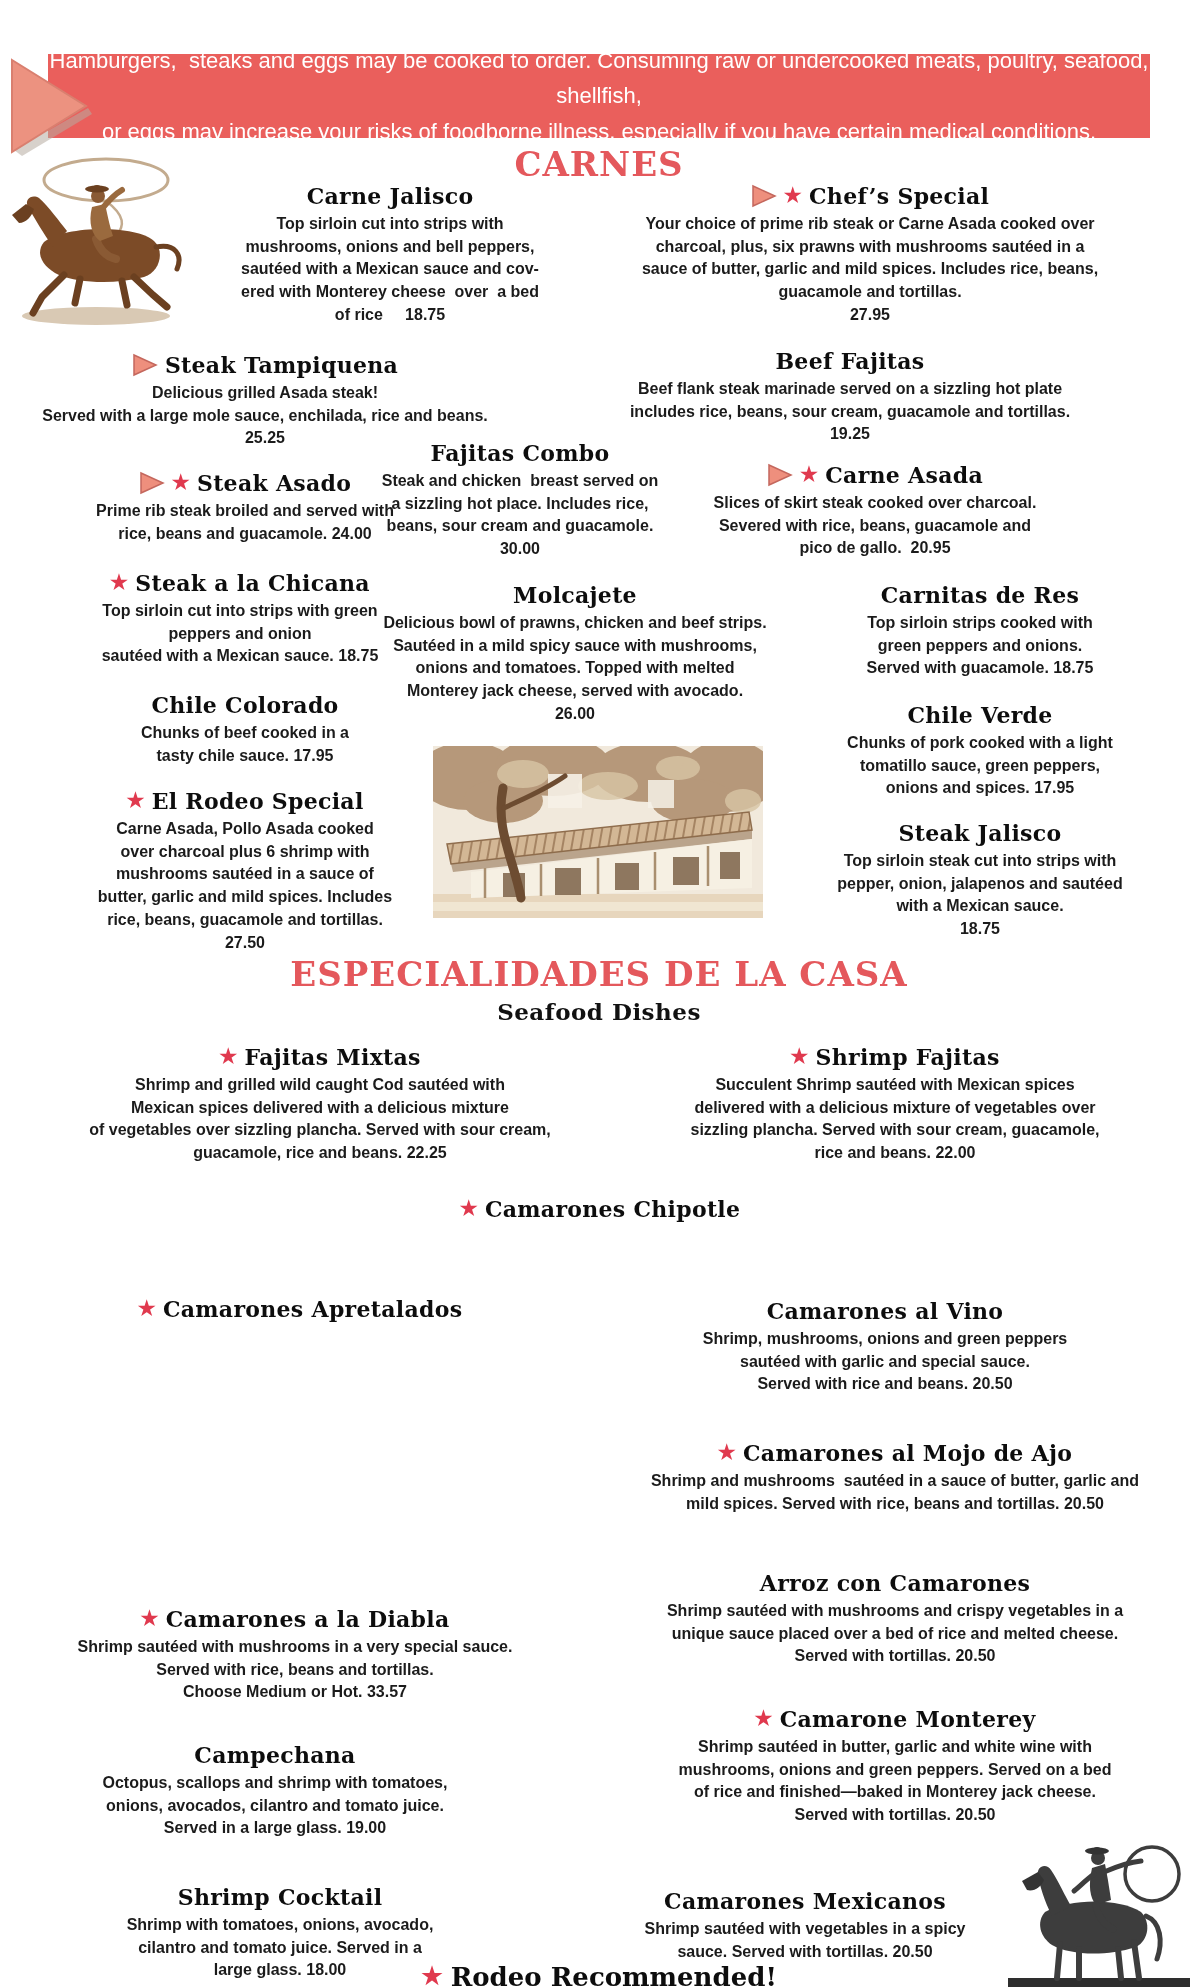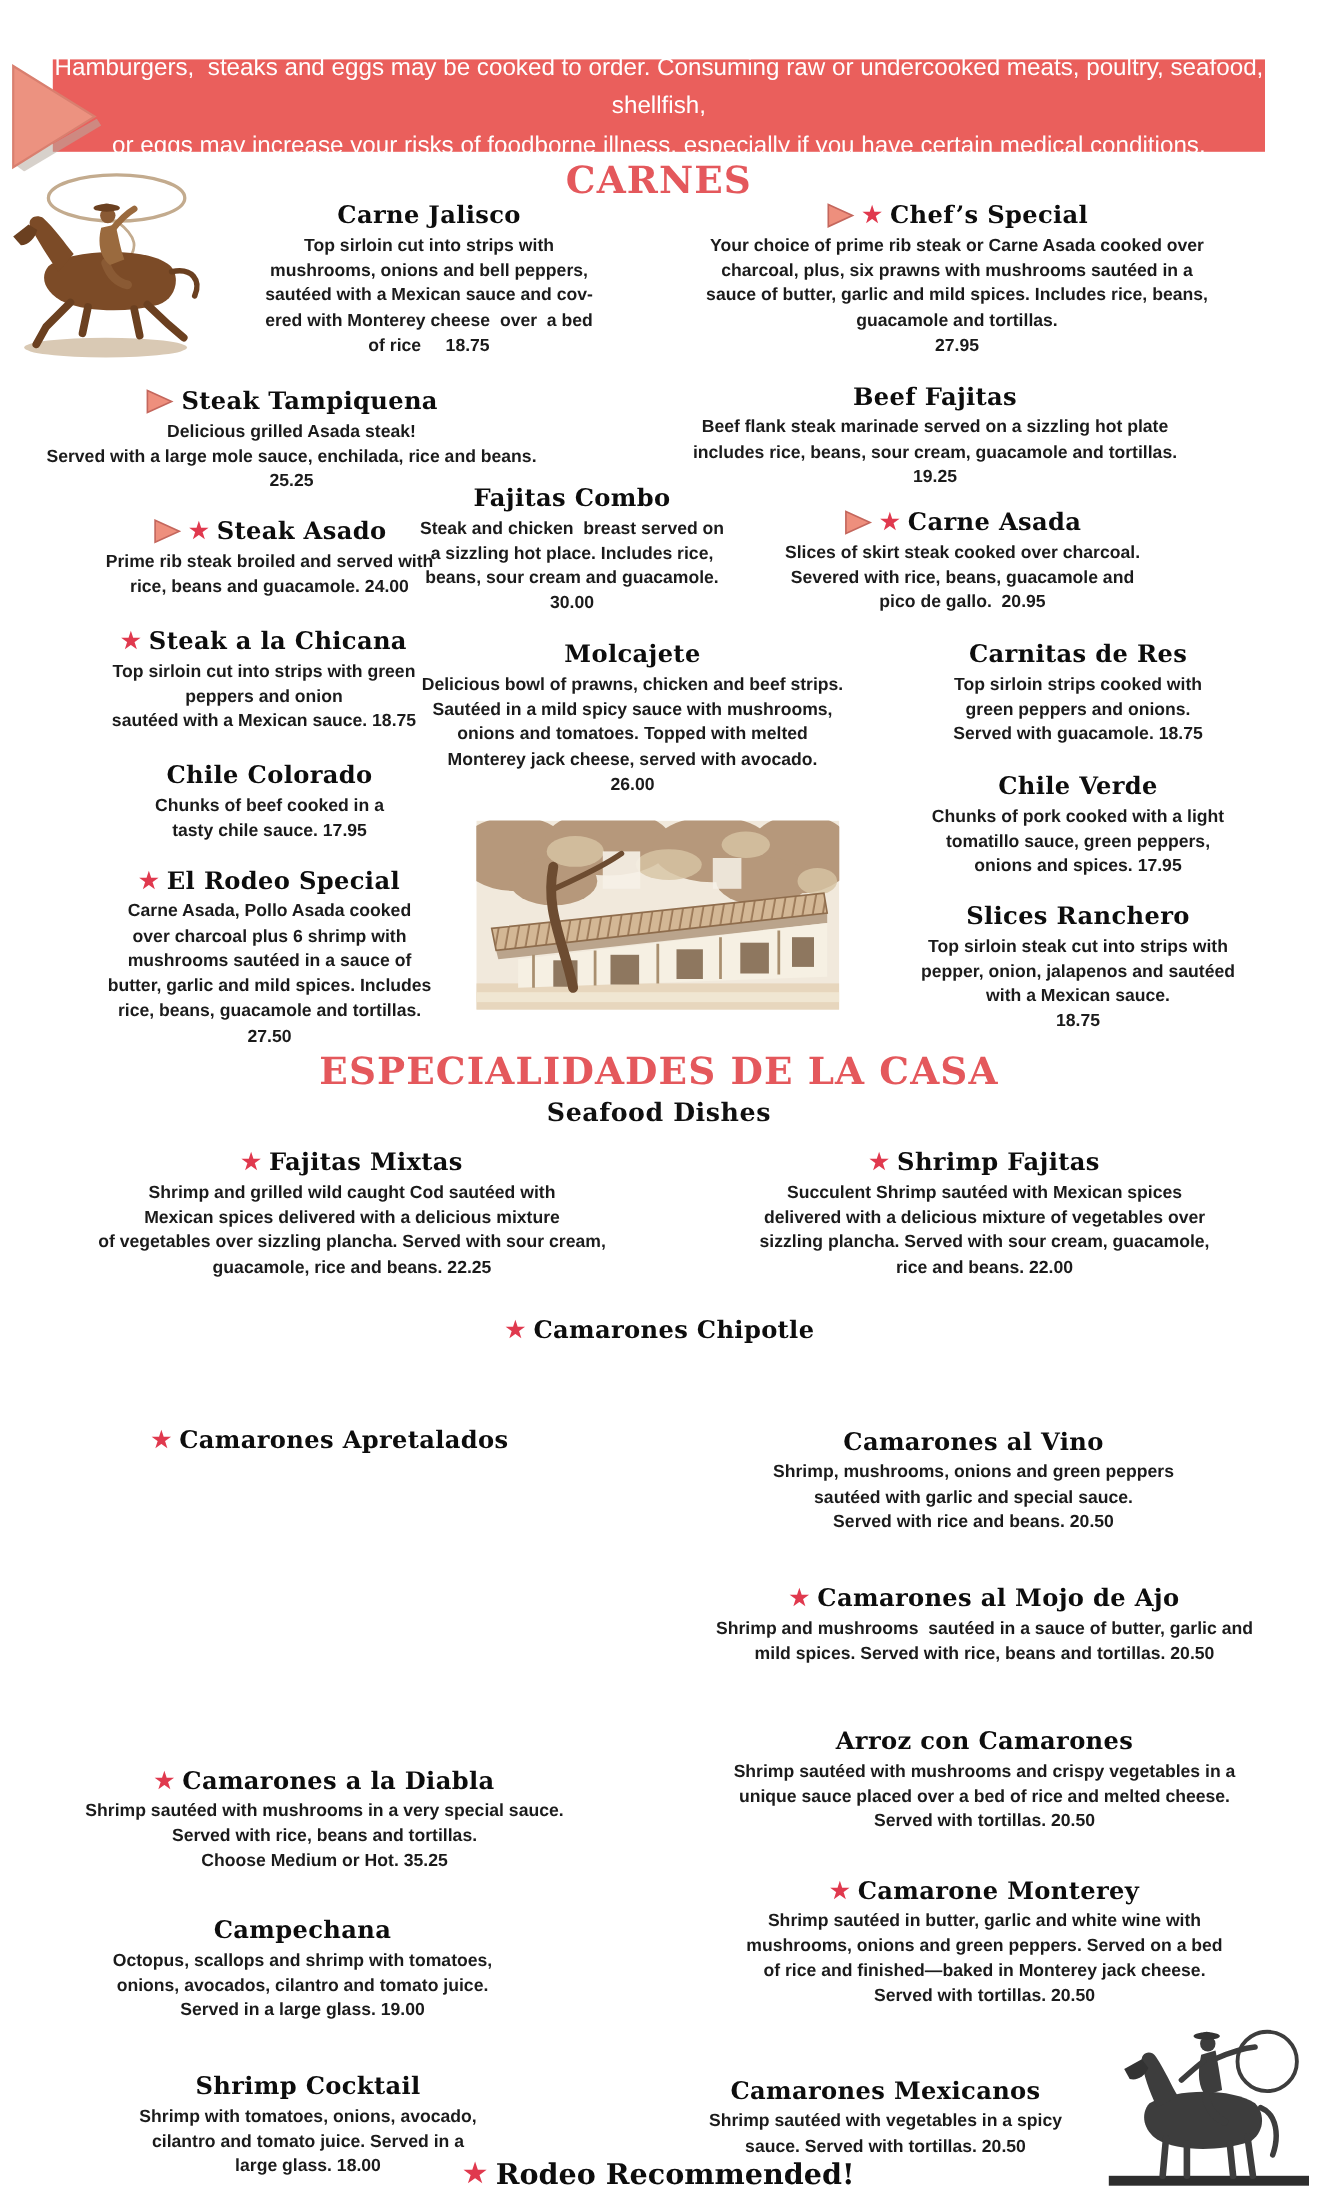--- a/index.html
+++ b/index.html
@@ -206,21 +206,21 @@
     <div class="item-desc">Carne Asada, Pollo Asada cooked
 over charcoal plus 6 shrimp with
 mushrooms sautéed in a sauce of
 butter, garlic and mild spices. Includes
 rice, beans, guacamole and tortillas.
 27.50</div>
   </div>
 
   <div class="item" style="left:760px;top:820px;width:440px;">
     <div class="item-title">
-      <span class="title-text">Slices Ranchero</span>
+      <span class="title-text">Steak Jalisco</span>
     </div>
     <div class="item-desc">Top sirloin steak cut into strips with
 pepper, onion, jalapenos and sautéed
 with a Mexican sauce.
 18.75</div>
   </div>
 
   <svg class="illo" style="left:433px;top:746px;" width="330" height="172" viewBox="0 0 330 172">
     <defs>
       <pattern id="tiles" width="9" height="9" patternUnits="userSpaceOnUse" patternTransform="rotate(10)">
@@ -326,21 +326,21 @@
 mild spices. Served with rice, beans and tortillas. 20.50</div>
   </div>
 
   <div class="item" style="left:30px;top:1606px;width:530px;">
     <div class="item-title">
       <span class="star">★</span>
       <span class="title-text">Camarones a la Diabla</span>
     </div>
     <div class="item-desc">Shrimp sautéed with mushrooms in a very special sauce.
 Served with rice, beans and tortillas.
-Choose Medium or Hot. 35.25</div>
+Choose Medium or Hot. 33.57</div>
   </div>
 
   <div class="item" style="left:600px;top:1570px;width:590px;">
     <div class="item-title">
       <span class="title-text">Arroz con Camarones</span>
     </div>
     <div class="item-desc">Shrimp sautéed with mushrooms and crispy vegetables in a
 unique sauce placed over a bed of rice and melted cheese.
 Served with tortillas. 20.50</div>
   </div>

